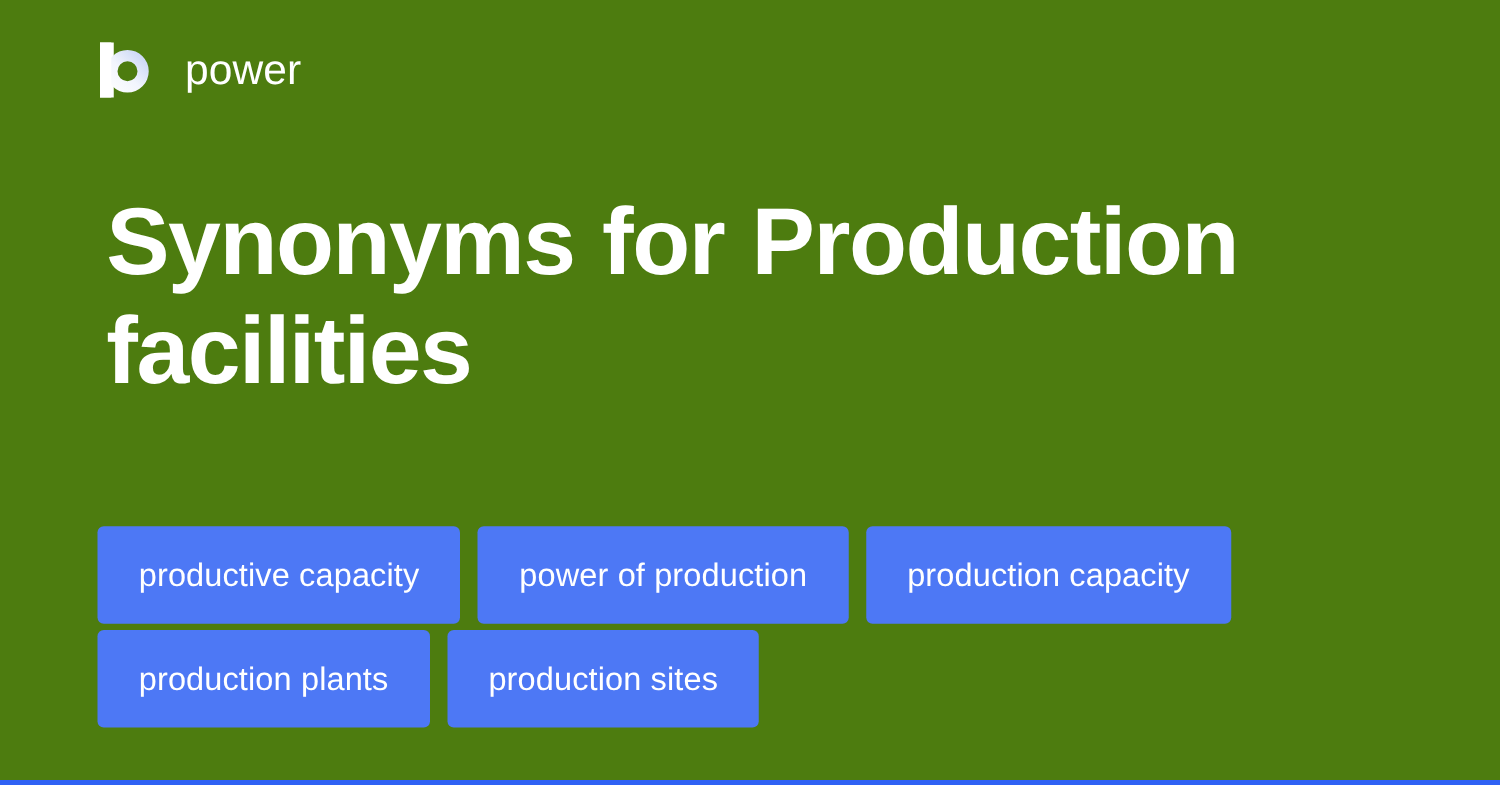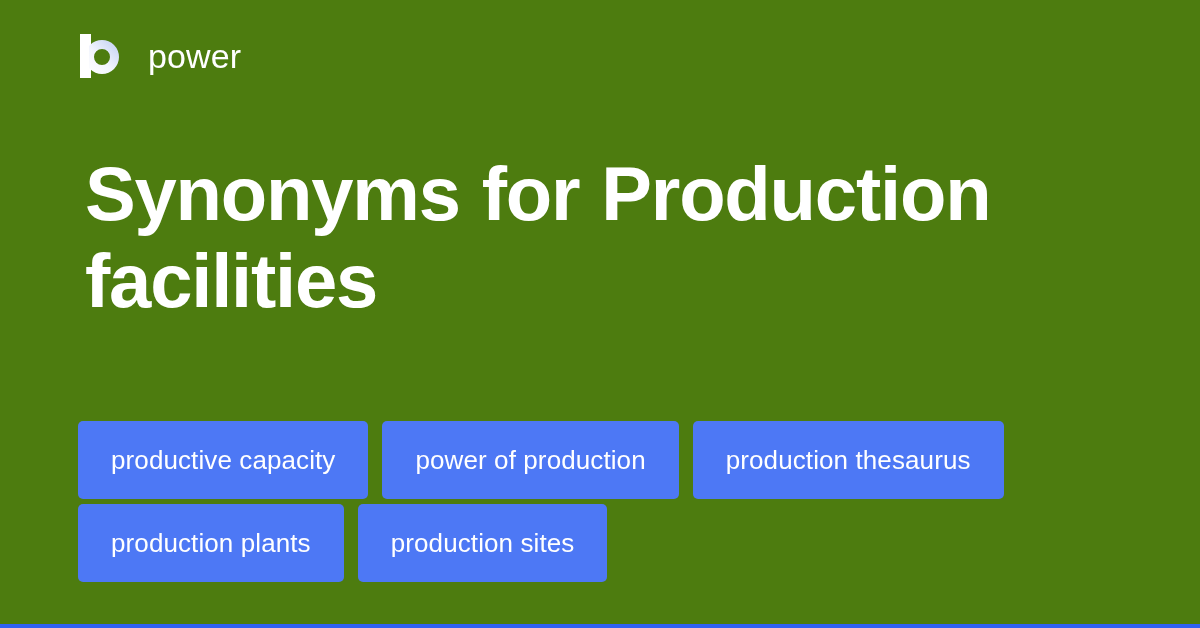--- a/index.html
+++ b/index.html
@@ -130,18 +130,18 @@
     <span class="brand-wordmark">
       <span class="brand-word-power">power</span>
     </span>
   </div>
 
   <h1 class="headline">Synonyms for Production facilities</h1>
 
   <div class="chips">
     <span class="chip">productive capacity</span>
     <span class="chip">power of production</span>
-    <span class="chip">production thesaurus</span>
+    <span class="chip">production capacity</span>
     <span class="chip">production plants</span>
     <span class="chip">production sites</span>
   </div>
 
 </div>
 
 </body></html>

